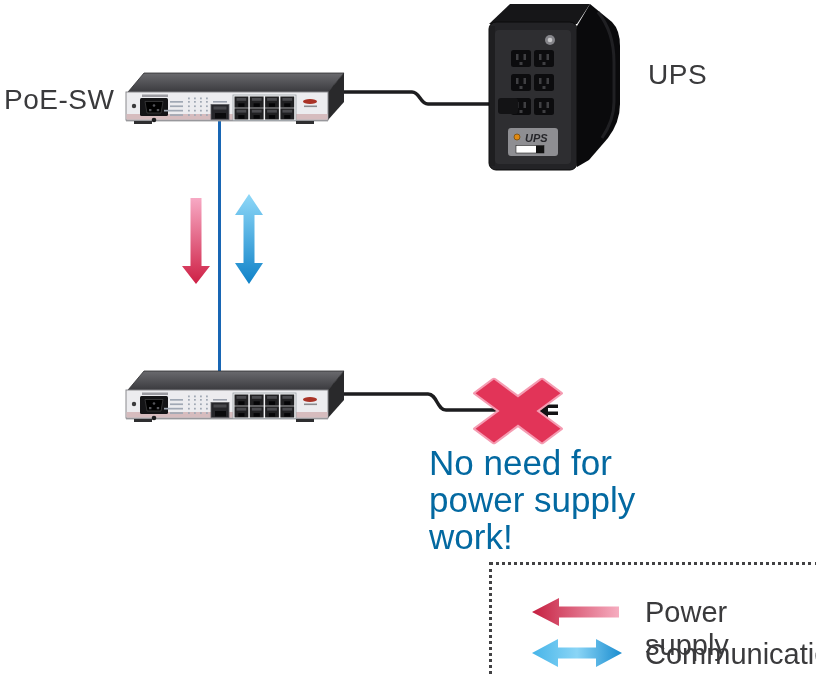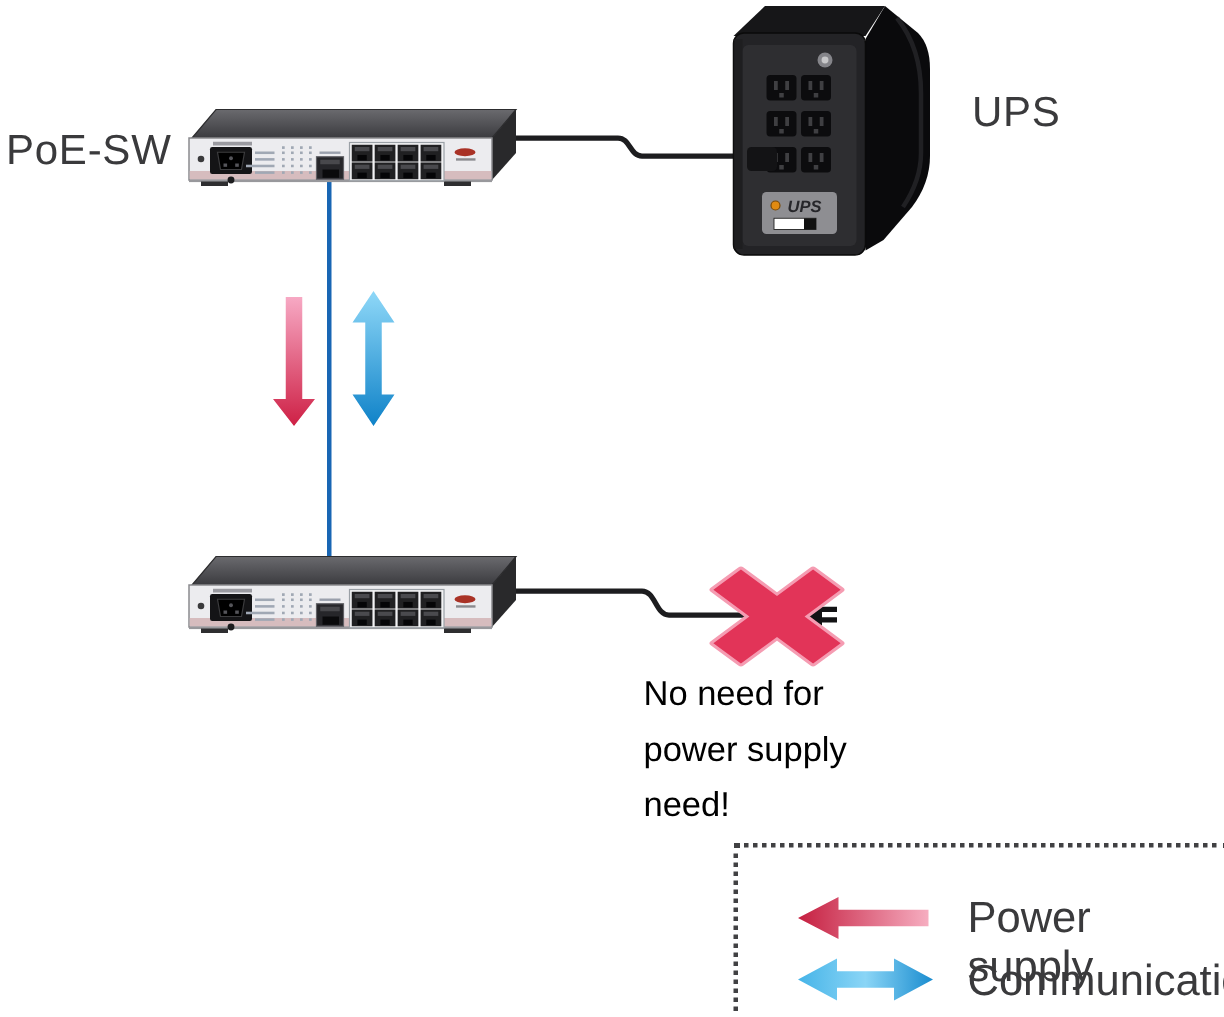--- a/index.html
+++ b/index.html
@@ -2,21 +2,21 @@
 <html><head>
 <meta charset="utf-8">
 <style>
   html,body{margin:0;padding:0;background:#fff;}
   #canvas{
     position:relative;width:816px;height:678px;background:#ffffff;
     font-family:"Liberation Sans", sans-serif;color:#3a3a3c;overflow:hidden;
   }
   .abs{position:absolute;}
   .dev-label{font-size:28px;letter-spacing:0.5px;color:#3a3a3c;}
-  .annotation{font-size:23px;line-height:37px;color:#000000;}
+  .annotation{font-size:35px;line-height:37px;color:#0369a1;}
   .legend-label{font-size:29px;color:#3a3a3c;}
   #legend-box{
     position:absolute;left:489px;top:562px;width:327px;height:116px;
     border-top:3px dotted #414143;border-left:3px dotted #414143;
   }
   svg{display:block;}
 </style>
 </head>
 <body>
 
@@ -229,21 +229,21 @@
     </g>
   </svg>
 
   <svg class="abs" style="left:468px;top:372px" width="100" height="78" viewBox="0 0 100 78">
     <path d="M-47,-13 L-13,-13 L-13,-47 L13,-47 L13,-13 L47,-13 L47,13 L13,13 L13,47 L-13,47 L-13,13 L-47,13 Z" transform="translate(50,39) scale(1,0.74) rotate(45)" fill="#e23458" stroke="#f59cb2" stroke-width="5" stroke-linejoin="round" paint-order="stroke"></path>
   </svg>
 
   <div class="abs annotation" style="left:429px;top:444px">
     <div>No need for</div>
     <div>power supply</div>
-    <div>need!</div>
+    <div>work!</div>
   </div>
 
   <div id="legend-box"></div>
 
   <svg class="abs" style="left:531px;top:597px" width="90" height="30" viewBox="0 0 90 30">
     <polygon points="1,15 28,1 28,9.5 88,9.5 88,20.5 28,20.5 28,29" fill="url(#gradRedH)"></polygon>
   </svg>
   <div class="abs legend-label" style="left:645px;top:596px">Power supply</div>
 
   <svg class="abs" style="left:531px;top:637px" width="92" height="32" viewBox="0 0 92 32">

